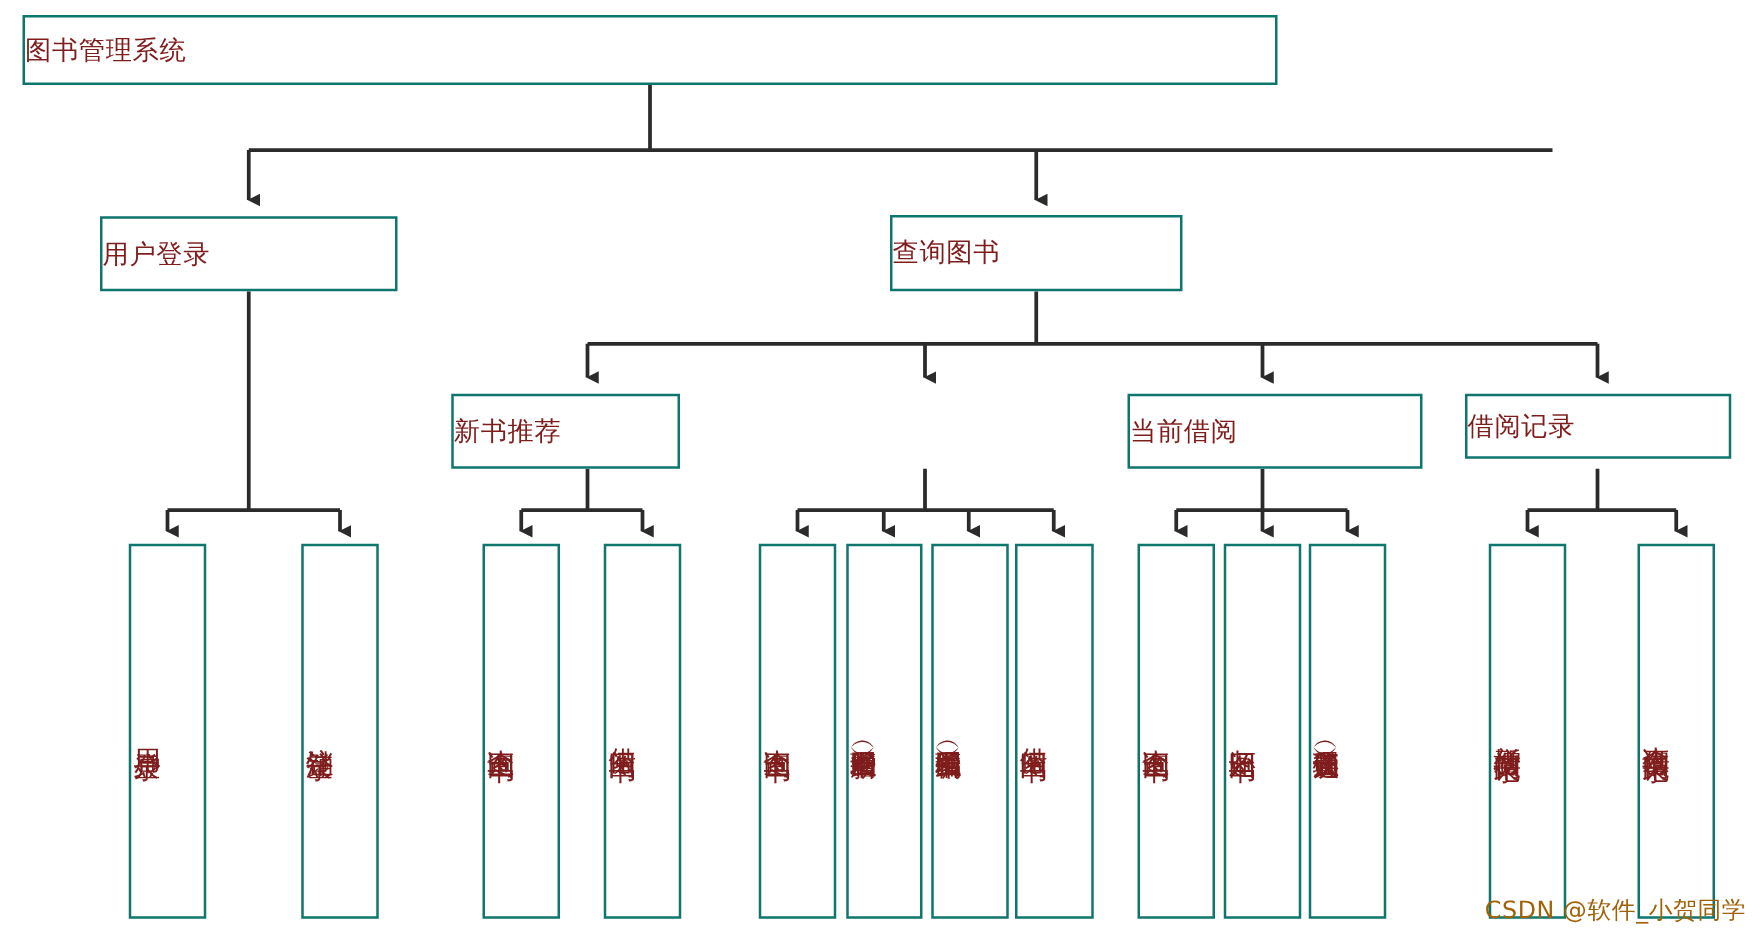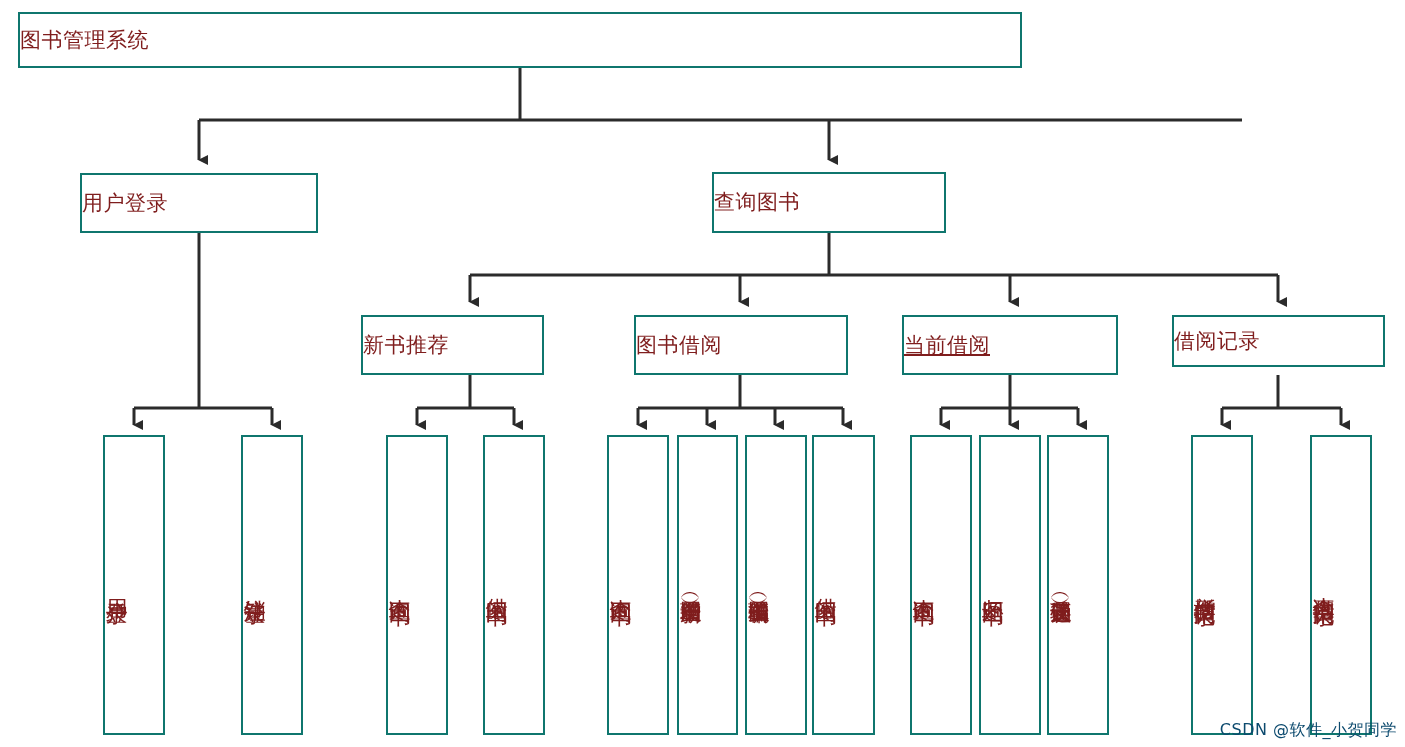--- a/index.html
+++ b/index.html
@@ -51,22 +51,22 @@
     white-space: nowrap;
   }
   .node.vert.tight .lbl {
     font-size: 21px;
     letter-spacing: 0px;
   }
   #watermark {
     position: absolute;
     right: 8px;
     bottom: 6px;
-    font-size: 16px;
-    color: #0c4a6e;
+    font-size: 19px;
+    color: #a16207;
     white-space: nowrap;
     letter-spacing: 0.5px;
   }
 </style>
 </head>
 <body>
 
 <div id="canvas">
 
   <svg id="wires" viewBox="0 0 1405 747">
@@ -127,24 +127,21 @@
   <div class="node" style="left:80px; top:173px; width:238px; height:60px;">
     <span class="lbl">用户登录</span>
   </div>
   <div class="node" style="left:712px; top:172px; width:234px; height:61px;">
     <span class="lbl">查询图书</span>
   </div>
 
   <div class="node" style="left:361px; top:315px; width:183px; height:60px;">
     <span class="lbl">新书推荐</span>
   </div>
-  <div class="node" style="left:634px; top:315px; width:214px; height:60px;">
-    <span class="lbl">图书借阅</span>
-  </div>
-  <div class="node" style="left:902px; top:315px; width:216px; height:60px;text-decoration:underline;">
+  <div class="node" style="left:902px; top:315px; width:236px; height:60px;">
     <span class="lbl">当前借阅</span>
   </div>
   <div class="node" style="left:1172px; top:315px; width:213px; height:52px;">
     <span class="lbl">借阅记录</span>
   </div>
 
   <div class="node vert" style="left:103px; top:435px; width:62px; height:300px;">
     <span class="lbl">用户登录</span>
   </div>
   <div class="node vert" style="left:241px; top:435px; width:62px; height:300px;">

